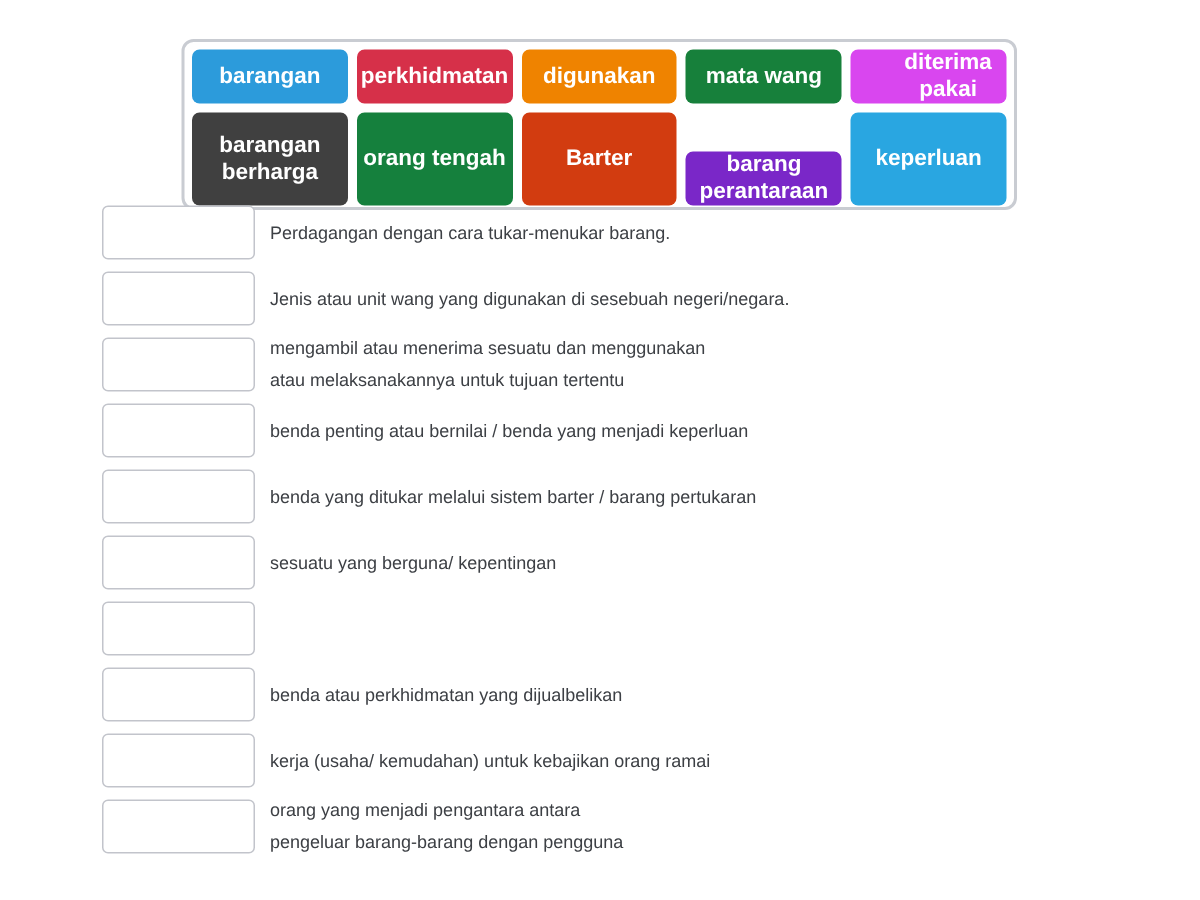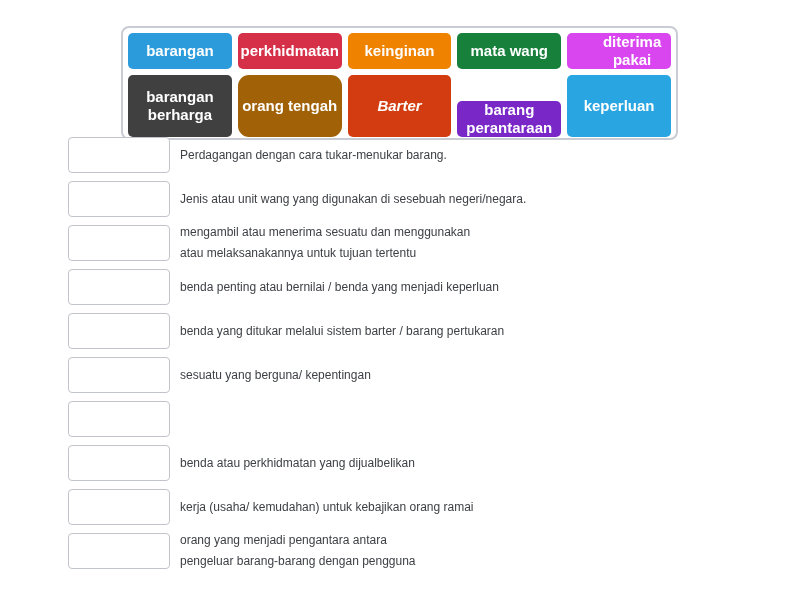--- a/index.html
+++ b/index.html
@@ -86,40 +86,40 @@
   <div class="word-bank" id="wordBank">
   <div class="tile" style="background: rgb(44, 155, 219);">
     <span class="tile-label">barangan</span>
   </div>
 
   <div class="tile" style="background: rgb(214, 48, 73);">
     <span class="tile-label">perkhidmatan</span>
   </div>
 
   <div class="tile" style="background: rgb(239, 131, 0);">
-    <span class="tile-label">keinginan</span>
+    <span class="tile-label">digunakan</span>
   </div>
 
   <div class="tile" style="background: rgb(23, 128, 59);">
     <span class="tile-label">mata wang</span>
   </div>
 
   <div class="tile" style="background: #d946ef; padding-left: 28px;">
     <span class="tile-label">diterima pakai</span>
   </div>
 
   <div class="tile" style="background: #404040;">
     <span class="tile-label">barangan berharga</span>
   </div>
 
-  <div class="tile" style="background: #a16207; border-radius: 11px;">
+  <div class="tile" style="background: #15803d;">
     <span class="tile-label">orang tengah</span>
   </div>
 
-  <div class="tile" style="background: rgb(210, 60, 16); font-style: italic;">
+  <div class="tile" style="background: rgb(210, 60, 16);">
     <span class="tile-label">Barter</span>
   </div>
 
   <div class="tile" style="background: rgb(122, 39, 200); margin-top: 26px;">
     <span class="tile-label">barang perantaraan</span>
   </div>
 
   <div class="tile" style="background: rgb(41, 166, 225);">
     <span class="tile-label">keperluan</span>
   </div>

